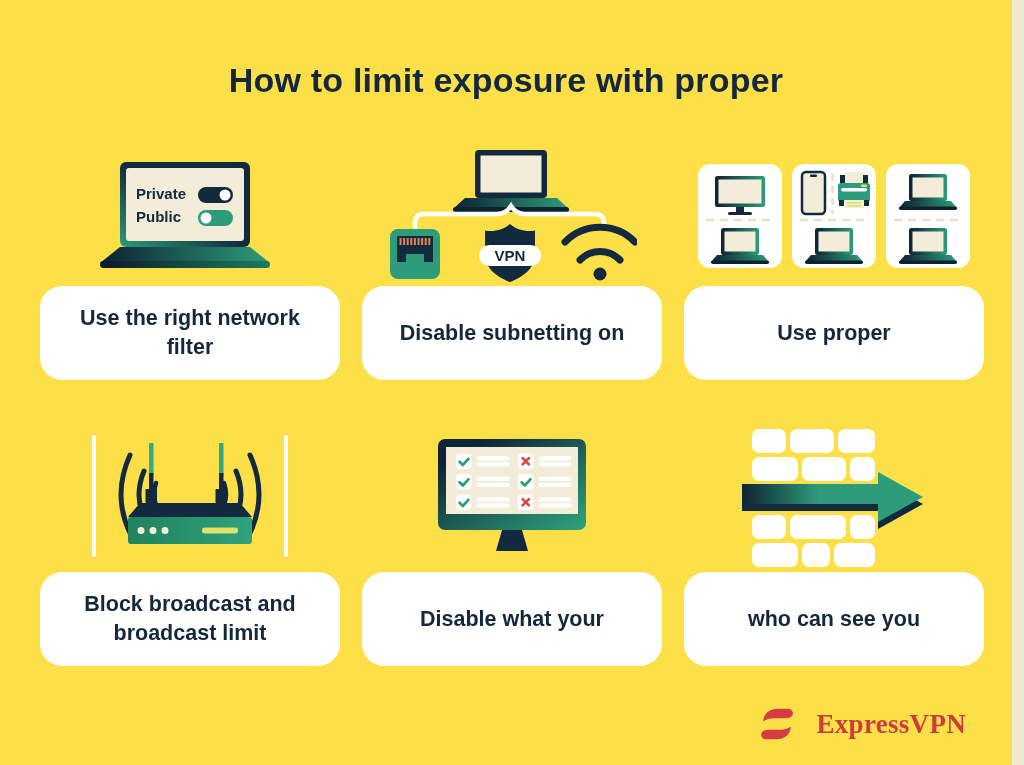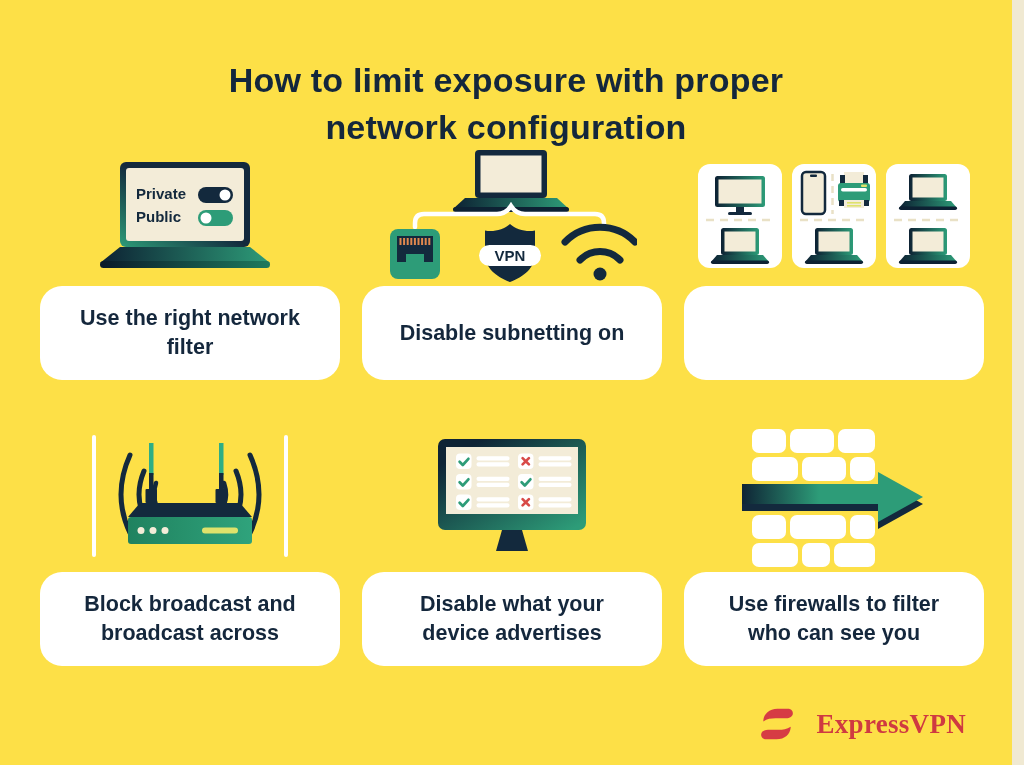--- a/index.html
+++ b/index.html
@@ -55,21 +55,20 @@
       <polygon points="7,27 53,27 59,34 1,34" fill="url(#gBase)"></polygon>
       <rect x="1" y="32.5" width="58" height="3.5" rx="1.75" fill="#0d2133"></rect>
     </g>
   </defs>
 </svg>
 
 <div class="page">
 
   <h1 class="title">
     <div>How to limit exposure with proper</div>
-    <div>network configuration</div>
   </h1>
 
   <div class="grid">
 
     <section class="cell">
       <div class="icon-zone">
         <svg width="180" height="110" viewBox="0 0 180 110">
           <rect x="20" y="0" width="130" height="85" rx="6" fill="url(#gFrame)"></rect>
           <rect x="26" y="6" width="118" height="73" rx="3" fill="#f3ecd8"></rect>
           <text x="36" y="37" font-size="15" font-weight="600" fill="#13293d">Private</text>
@@ -166,20 +165,21 @@
             <rect x="9" y="33" width="14" height="1.6" fill="#dfe26b"></rect>
           </g>
           <path d="M102,56 H170" stroke="#e9e1c6" stroke-width="2.5" stroke-dasharray="8 6"></path>
           <use href="#miniLaptop" x="106" y="64"></use>
           <use href="#miniLaptop" x="200" y="10"></use>
           <path d="M196,56 H264" stroke="#e9e1c6" stroke-width="2.5" stroke-dasharray="8 6"></path>
           <use href="#miniLaptop" x="200" y="64"></use>
         </svg>
       </div>
       <div class="card">
+        <div>Use proper</div>
       </div>
     </section>
 
     <section class="cell">
       <div class="icon-zone">
         <svg width="196" height="130" viewBox="0 0 196 130">
           <rect x="0" y="2" width="4" height="122" rx="2" fill="#ffffff"></rect>
           <rect x="192" y="2" width="4" height="122" rx="2" fill="#ffffff"></rect>
           <g stroke="#13293d" fill="none" stroke-linecap="round">
             <path d="M38,22 Q20,62 38,100" stroke-width="5"></path>
@@ -204,21 +204,21 @@
           <polygon points="48,70 148,70 160,84 36,84" fill="#13293d"></polygon>
           <rect x="36" y="84" width="124" height="27" rx="3" fill="url(#gRouterBody)"></rect>
           <circle cx="49" cy="97.5" r="3.5" fill="#f3ecd8"></circle>
           <circle cx="61" cy="97.5" r="3.5" fill="#f3ecd8"></circle>
           <circle cx="73" cy="97.5" r="3.5" fill="#f3ecd8"></circle>
           <rect x="110" y="94.5" width="36" height="6" rx="3" fill="#dfe26b"></rect>
         </svg>
       </div>
       <div class="card">
         <div>Block broadcast and</div>
-        <div>broadcast across</div>
+        <div>broadcast limit</div>
       </div>
     </section>
 
     <section class="cell">
       <div class="icon-zone">
         <svg width="152" height="118" viewBox="0 0 152 118">
           <rect x="2" y="0" width="148" height="91" rx="7" fill="url(#gMon)"></rect>
           <rect x="10" y="8" width="132" height="67" fill="#f3ecd8"></rect>
           <polygon points="66,91 86,91 92,112 60,112" fill="#13293d"></polygon>
 
@@ -256,21 +256,20 @@
           <g>
             <rect x="82" y="55.5" width="15.5" height="15.5" rx="4" fill="#ffffff"></rect>
             <path d="M86.6,60.1 L92.9,66.4 M92.9,60.1 L86.6,66.4" stroke="#d84a48" stroke-width="2.7" stroke-linecap="round"></path>
             <rect x="102.5" y="58.3" width="33" height="4.3" rx="2" fill="#ffffff"></rect>
             <rect x="102.5" y="64.3" width="33" height="4.3" rx="2" fill="#ffffff"></rect>
           </g>
         </svg>
       </div>
       <div class="card">
         <div>Disable what your</div>
-        <div>device advertises</div>
       </div>
     </section>
 
     <section class="cell">
       <div class="icon-zone">
         <svg width="190" height="138" viewBox="0 0 190 138">
           <g fill="#ffffff">
             <rect x="13" y="0" width="34" height="24" rx="7"></rect>
               <rect x="51" y="0" width="44" height="24" rx="7"></rect>
               <rect x="99" y="0" width="37" height="24" rx="7"></rect>
@@ -288,21 +287,20 @@
             <rect x="3" y="62" width="140" height="20"></rect>
             <polygon points="139,50 184,75 139,100"></polygon>
           </g>
           <g>
             <rect x="3" y="55" width="140" height="20" fill="url(#gArrow)"></rect>
             <polygon points="139,43 184,68 139,93" fill="#2d9c78"></polygon>
           </g>
         </svg>
       </div>
       <div class="card">
-        <div>Use firewalls to filter</div>
         <div>who can see you</div>
       </div>
     </section>
 
   </div>
 
   <div class="brand">
     <svg width="42" height="42" viewBox="0 0 40 40">
       <g fill="#d63c44">
         <path d="M20.5 5.5 C12.5 5.5 7.5 10.5 7 16.5 L7 17.5 C10.5 15.2 14.5 14.6 18.5 14.6 L28.5 14.6 C32.5 14.6 34.8 12.6 35.1 10.2 C35.4 7.6 33.4 5.5 30.4 5.5 Z"></path>

